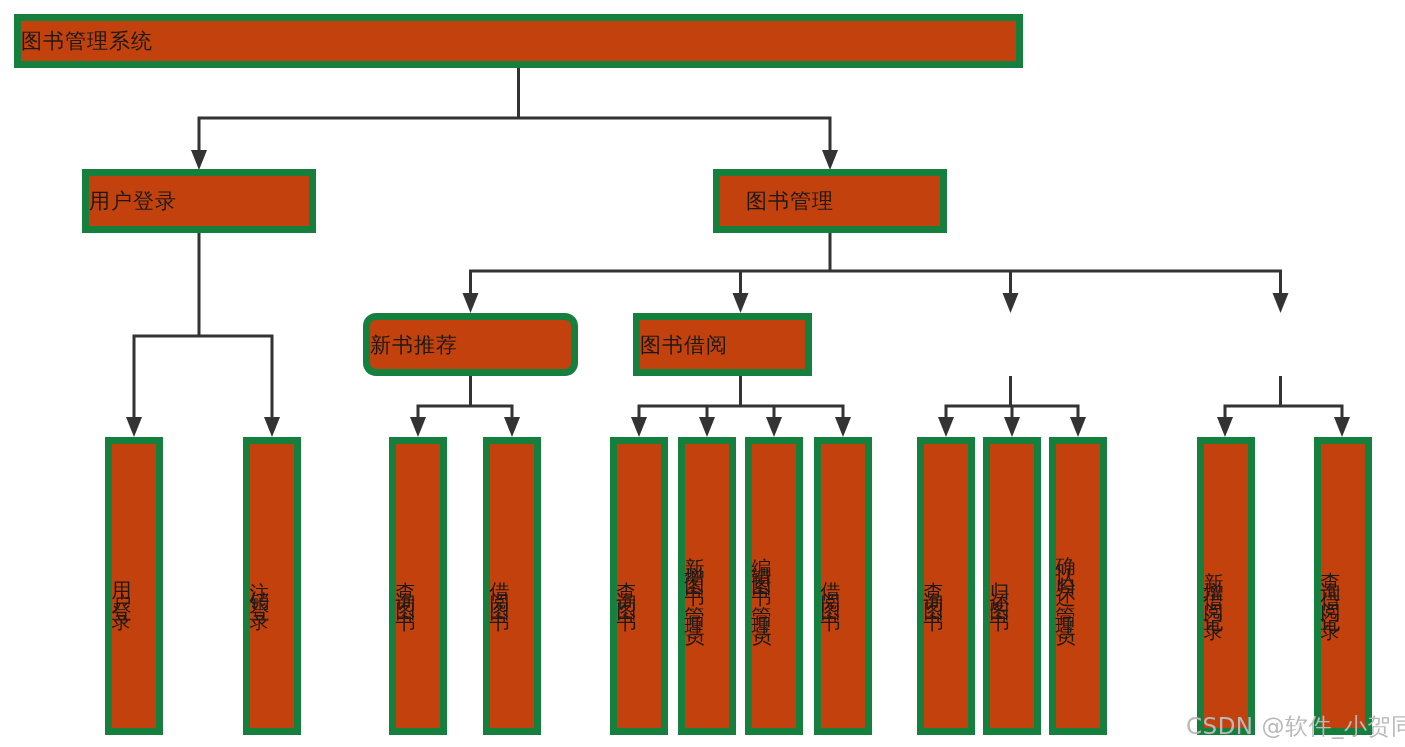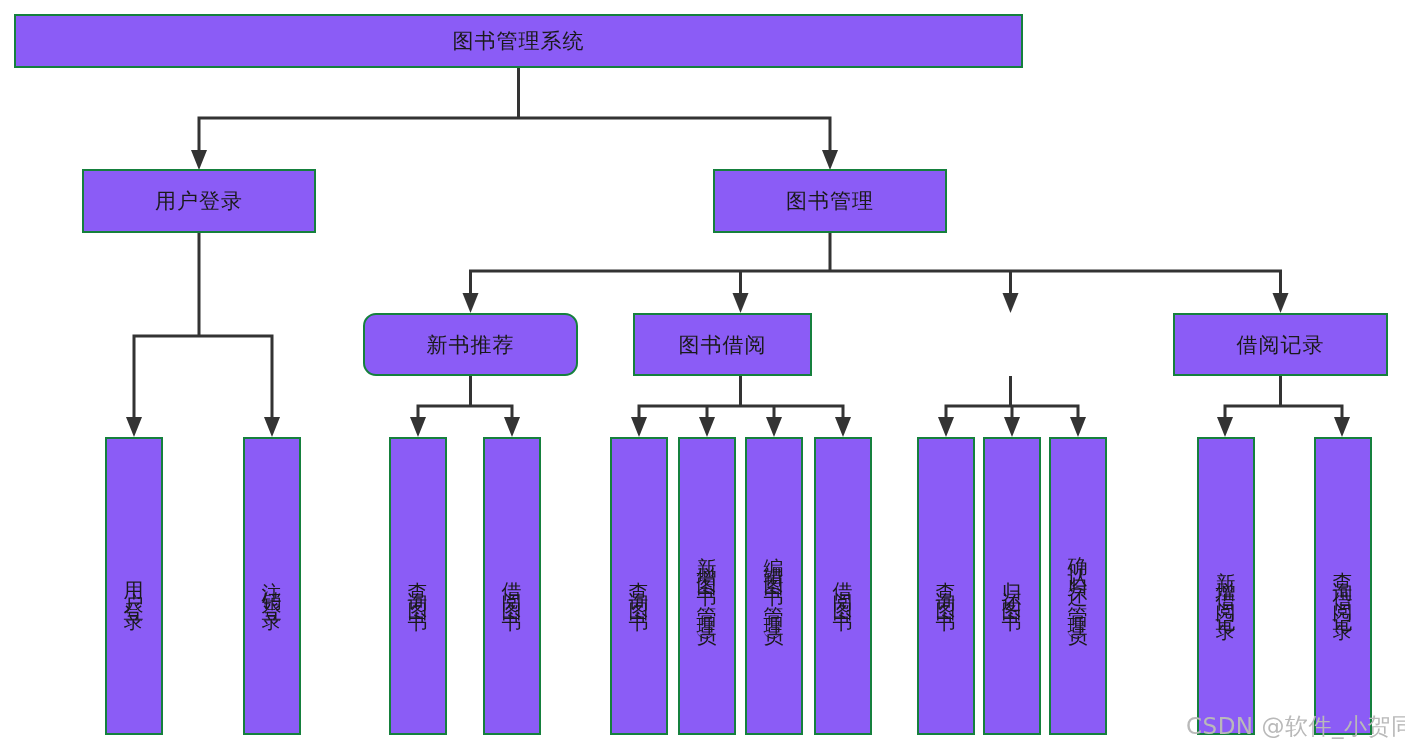--- a/index.html
+++ b/index.html
@@ -5,22 +5,22 @@
   html, body { margin: 0; padding: 0; background: #ffffff; }
   body {
     width: 1405px; height: 747px; position: relative; overflow: hidden;
     font-family: "DejaVu Sans", "Liberation Sans", sans-serif;
     color: #1a1a1a;
   }
   .stage { position: absolute; left: 0; top: 0; width: 1405px; height: 747px; }
   svg.connectors { position: absolute; left: 0; top: 0; z-index: 1; }
   .node {
     position: absolute; box-sizing: border-box;
-    border: 2px solid #15803d; background: #8b5cf6;
-    display: flex; align-items: center; justify-content: center;
+    border: 7px solid #15803d; background: #c2410c;
+    display: flex; align-items: center; 
     z-index: 2;
   }
   .node .hlabel {
     font-size: 21px; letter-spacing: 1px; white-space: nowrap;
   }
   .leaf .vlabel {
     writing-mode: vertical-rl; text-orientation: mixed;
     font-size: 20px; letter-spacing: 10px; line-height: 1;
     white-space: nowrap;
   }
@@ -74,32 +74,29 @@
     </g>
   </svg>
 
   <div class="node" style="left:14px; top:14px; width:1009px; height:54px;">
     <span class="hlabel">图书管理系统</span>
   </div>
 
   <div class="node" style="left:82px; top:169px; width:234px; height:64px;">
     <span class="hlabel">用户登录</span>
   </div>
-  <div class="node" style="left:713px; top:169px; width:234px; height:64px;">
+  <div class="node" style="left:713px; top:169px; width:234px; height:64px;padding-left:26px;">
     <span class="hlabel">图书管理</span>
   </div>
 
   <div class="node" style="left:363px; top:313px; width:215px; height:63px;border-radius:13px;">
     <span class="hlabel">新书推荐</span>
   </div>
   <div class="node" style="left:633px; top:313px; width:179px; height:63px;">
     <span class="hlabel">图书借阅</span>
-  </div>
-  <div class="node" style="left:1173px; top:313px; width:215px; height:63px;">
-    <span class="hlabel">借阅记录</span>
   </div>
 
   <div class="node leaf" style="left:105px; top:437px; width:58px; height:298px;">
     <span class="vlabel">用户登录</span>
   </div>
   <div class="node leaf" style="left:243px; top:437px; width:58px; height:298px;">
     <span class="vlabel">注销登录</span>
   </div>
 
   <div class="node leaf" style="left:389px; top:437px; width:58px; height:298px;">

